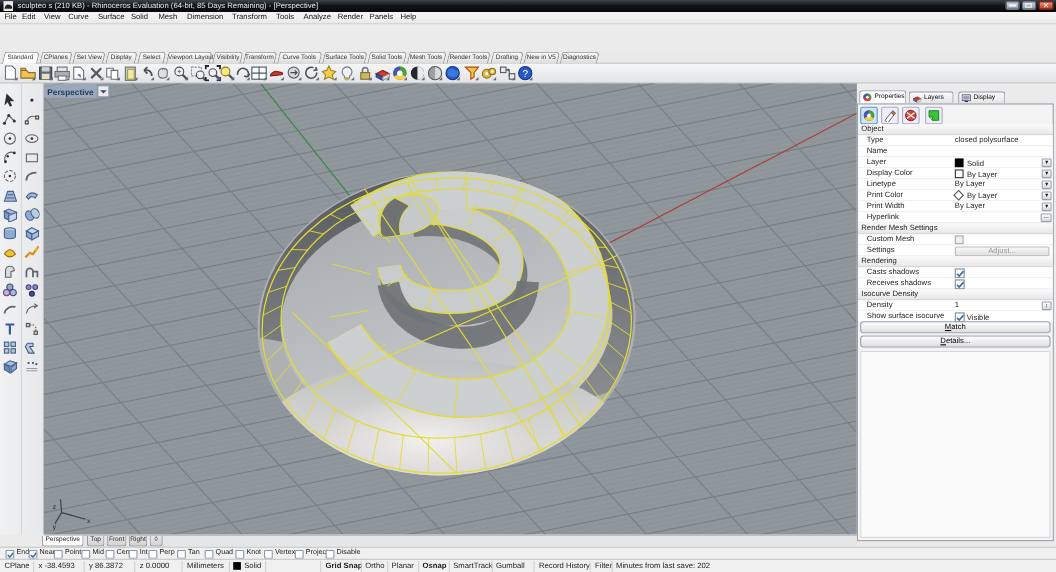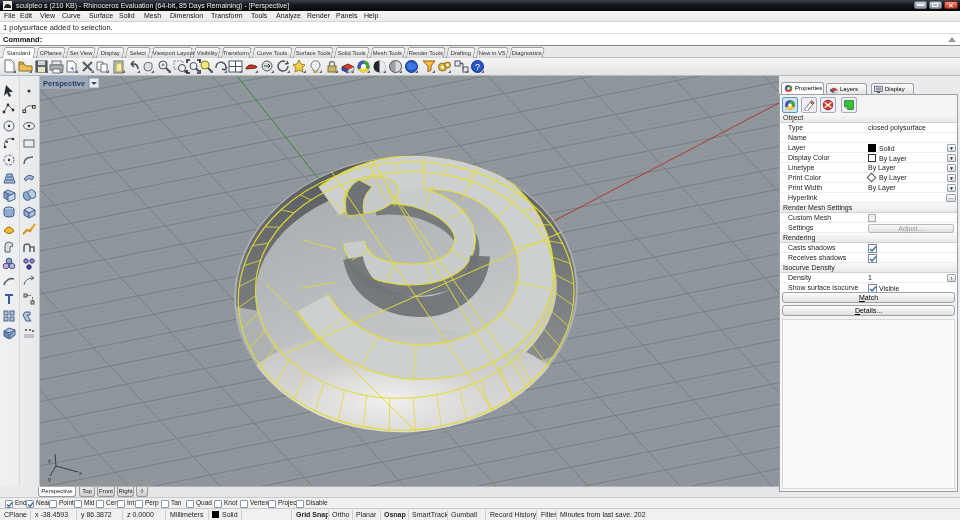--- a/index.html
+++ b/index.html
@@ -60,26 +60,20 @@
       <span style="left:89px">Surface</span>
       <span style="left:119px">Solid</span>
       <span style="left:144px">Mesh</span>
       <span style="left:170px">Dimension</span>
       <span style="left:211px">Transform</span>
       <span style="left:251px">Tools</span>
       <span style="left:276px">Analyze</span>
       <span style="left:307px">Render</span>
       <span style="left:336px">Panels</span>
       <span style="left:364px">Help</span>
-    </div>
-  <div id="cmd" class="abs">
-      <div class="l1">1 polysurface added to selection.</div>
-      <div class="div"></div>
-      <div class="l2">Command:</div>
-      <div style="position:absolute;right:4px;top:15px;width:0;height:0;border-left:4px solid transparent;border-right:4px solid transparent;border-bottom:5px solid #999"></div>
     </div>
   <div id="tabs" class="abs">
       <div class="tab on" style="left:3px;width:32px"><i>Standard</i></div>
       <div class="tab" style="left:37px;width:28px"><i>CPlanes</i></div>
       <div class="tab" style="left:67px;width:28px"><i>Set View</i></div>
       <div class="tab" style="left:97px;width:27px"><i>Display</i></div>
       <div class="tab" style="left:126px;width:24px"><i>Select</i></div>
       <div class="tab" style="left:152px;width:40px"><i>Viewport Layout</i></div>
       <div class="tab" style="left:194px;width:26px"><i>Visibility</i></div>
       <div class="tab" style="left:222px;width:29px"><i>Transform</i></div>

